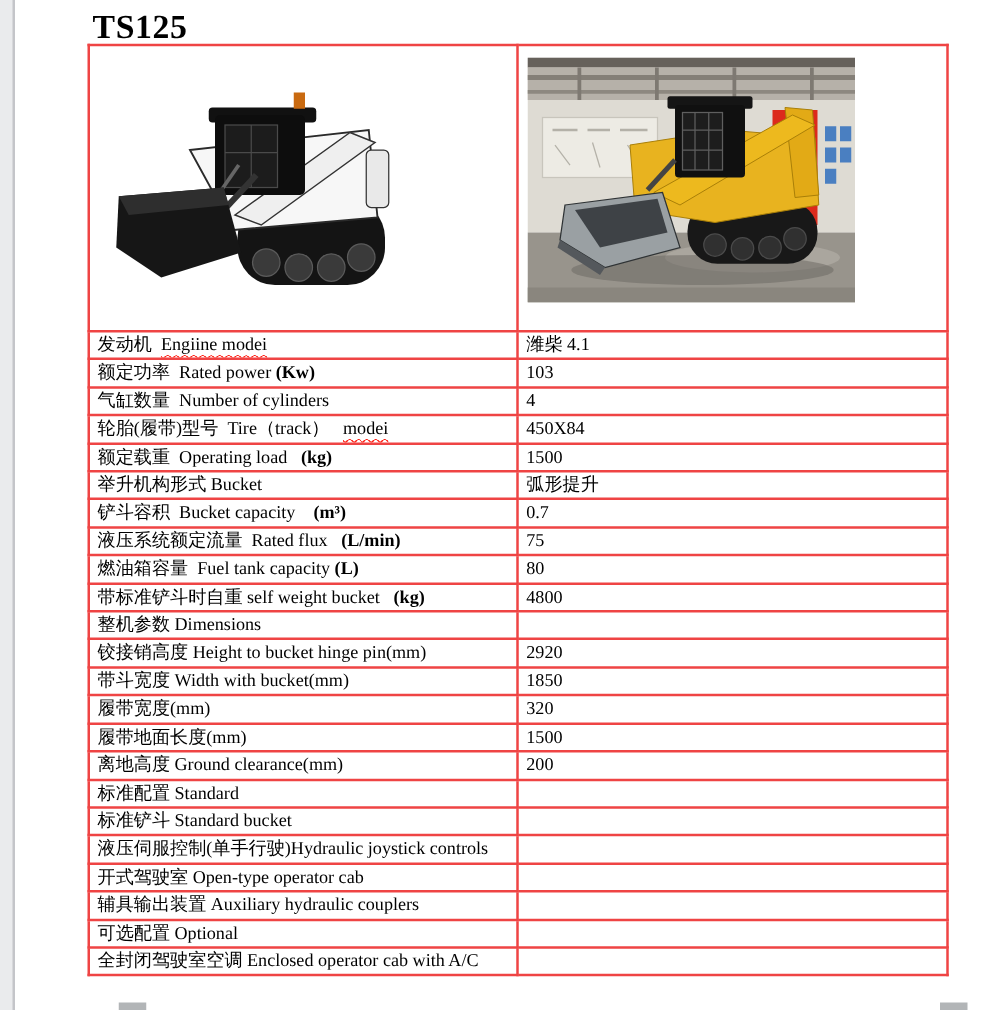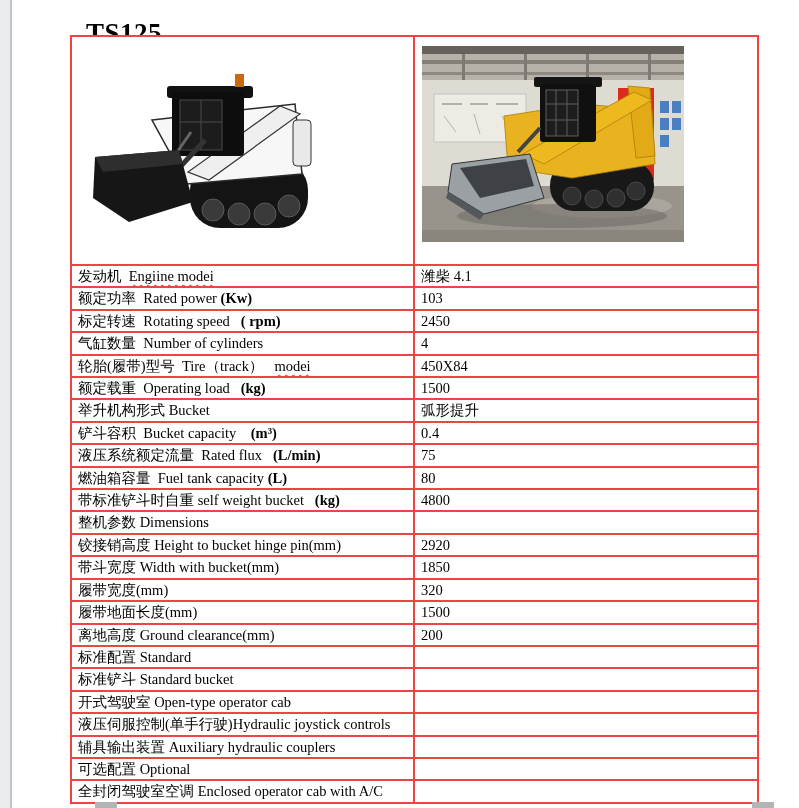--- a/index.html
+++ b/index.html
@@ -7,21 +7,21 @@
     width:799px;height:808px;position:relative;overflow:hidden;
     background:#ffffff;
     font-family:"Liberation Serif","DejaVu Serif",serif;
     color:#000;
   }
   .page-edge{
     position:absolute;left:0;top:0;width:10px;height:808px;
     background:#eaebed;border-right:2px solid #c4c5c9;
   }
   .doc-title{
-    position:absolute;left:70px;top:2px;margin:16px;
+    position:absolute;left:70px;top:2px;margin:4px;
     font-size:27px;font-weight:700;letter-spacing:.5px;
     font-family:"Liberation Serif","DejaVu Serif",serif;
   }
   table.spec{
     position:absolute;left:70px;top:35px;width:687px;
     border-collapse:collapse;table-layout:fixed;
   }
   table.spec td{border:2px solid #ef4444;overflow:hidden;}
   col.c1{width:343px;}
   col.c2{width:344px;}
@@ -159,42 +159,38 @@
 
   <tr class="spec-row">
         <td class="label"><span>发动机  </span><span class="wavy">Engiine modei</span></td>
         <td class="value">潍柴 4.1</td>
       </tr>
       <tr class="spec-row">
         <td class="label"><span>额定功率  Rated power </span><span class="boldseg">(Kw)</span></td>
         <td class="value">103</td>
       </tr>
       <tr class="spec-row">
-        <td class="label"><span>标定转速  Rotating speed   </span><span class="boldseg">( rpm)</span></td>
-        <td class="value">2450</td>
-      </tr>
-      <tr class="spec-row">
         <td class="label"><span>气缸数量  Number of cylinders</span></td>
         <td class="value">4</td>
       </tr>
       <tr class="spec-row">
         <td class="label"><span>轮胎(履带)型号  Tire（track）   </span><span class="wavy">modei</span></td>
         <td class="value">450X84</td>
       </tr>
       <tr class="spec-row">
         <td class="label"><span>额定载重  Operating load   </span><span class="boldseg">(kg)</span></td>
         <td class="value">1500</td>
       </tr>
       <tr class="spec-row">
         <td class="label"><span>举升机构形式 Bucket</span></td>
         <td class="value">弧形提升</td>
       </tr>
       <tr class="spec-row">
         <td class="label"><span>铲斗容积  Bucket capacity    </span><span class="boldseg">(m³)</span></td>
-        <td class="value">0.4</td>
+        <td class="value">0.7</td>
       </tr>
       <tr class="spec-row">
         <td class="label"><span>液压系统额定流量  Rated flux   </span><span class="boldseg">(L/min)</span></td>
         <td class="value">75</td>
       </tr>
       <tr class="spec-row">
         <td class="label"><span>燃油箱容量  Fuel tank capacity </span><span class="boldseg">(L)</span></td>
         <td class="value">80</td>
       </tr>
       <tr class="spec-row">
@@ -227,25 +223,25 @@
       </tr>
       <tr class="spec-row">
         <td class="label"><span>标准配置 Standard</span></td>
         <td class="value"></td>
       </tr>
       <tr class="spec-row">
         <td class="label indent"><span>标准铲斗 Standard bucket</span></td>
         <td class="value"></td>
       </tr>
       <tr class="spec-row">
+        <td class="label"><span>液压伺服控制(单手行驶)Hydraulic joystick controls</span></td>
+        <td class="value"></td>
+      </tr>
+      <tr class="spec-row">
         <td class="label indent"><span>开式驾驶室 Open-type operator cab</span></td>
-        <td class="value"></td>
-      </tr>
-      <tr class="spec-row">
-        <td class="label"><span>液压伺服控制(单手行驶)Hydraulic joystick controls</span></td>
         <td class="value"></td>
       </tr>
       <tr class="spec-row">
         <td class="label indent"><span>辅具输出装置 Auxiliary hydraulic couplers</span></td>
         <td class="value"></td>
       </tr>
       <tr class="spec-row">
         <td class="label"><span>可选配置 Optional</span></td>
         <td class="value"></td>
       </tr>

